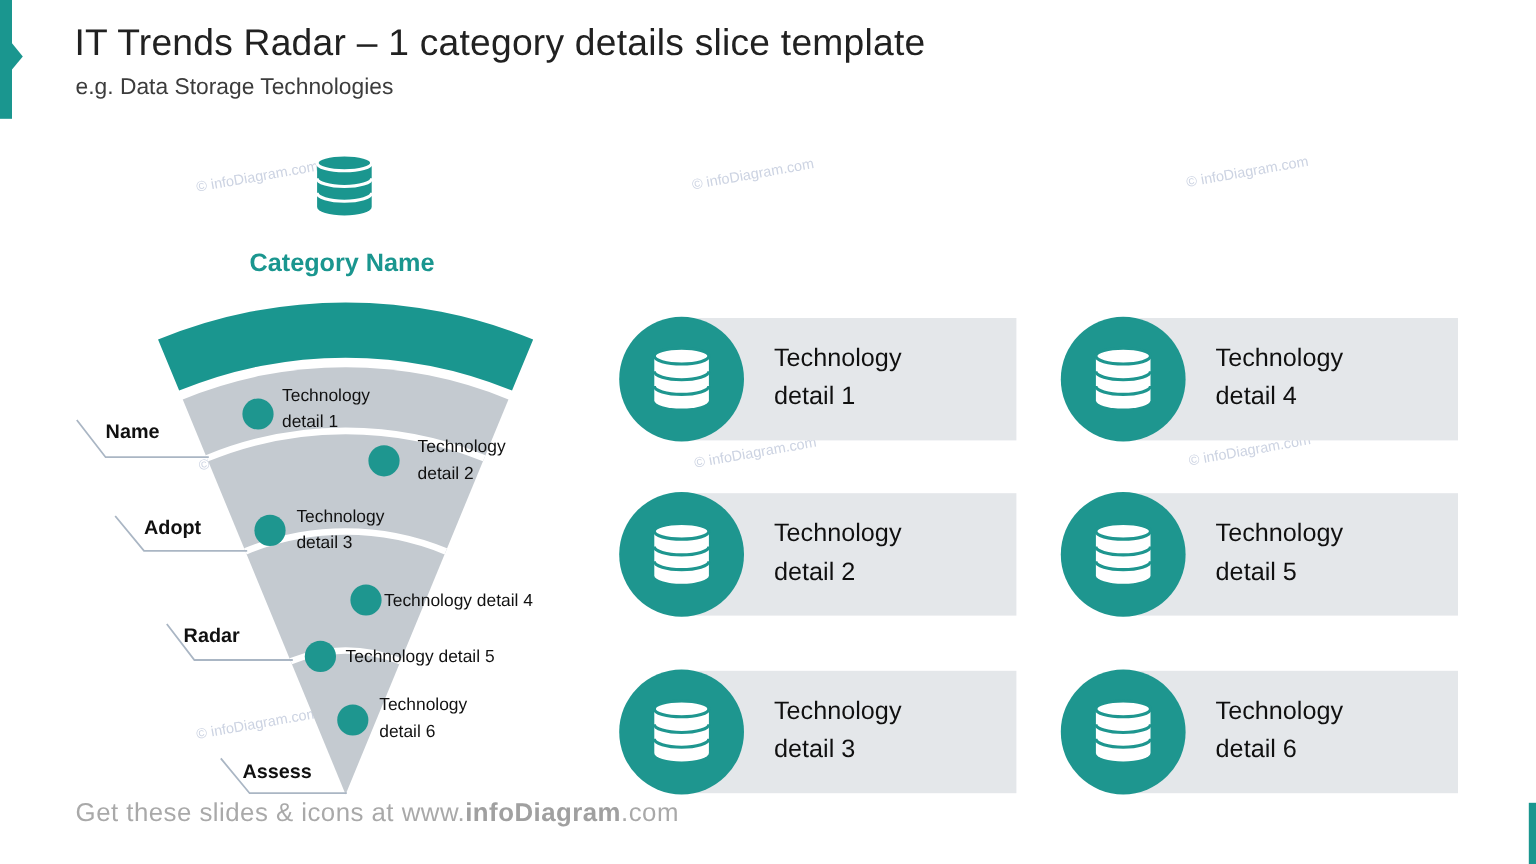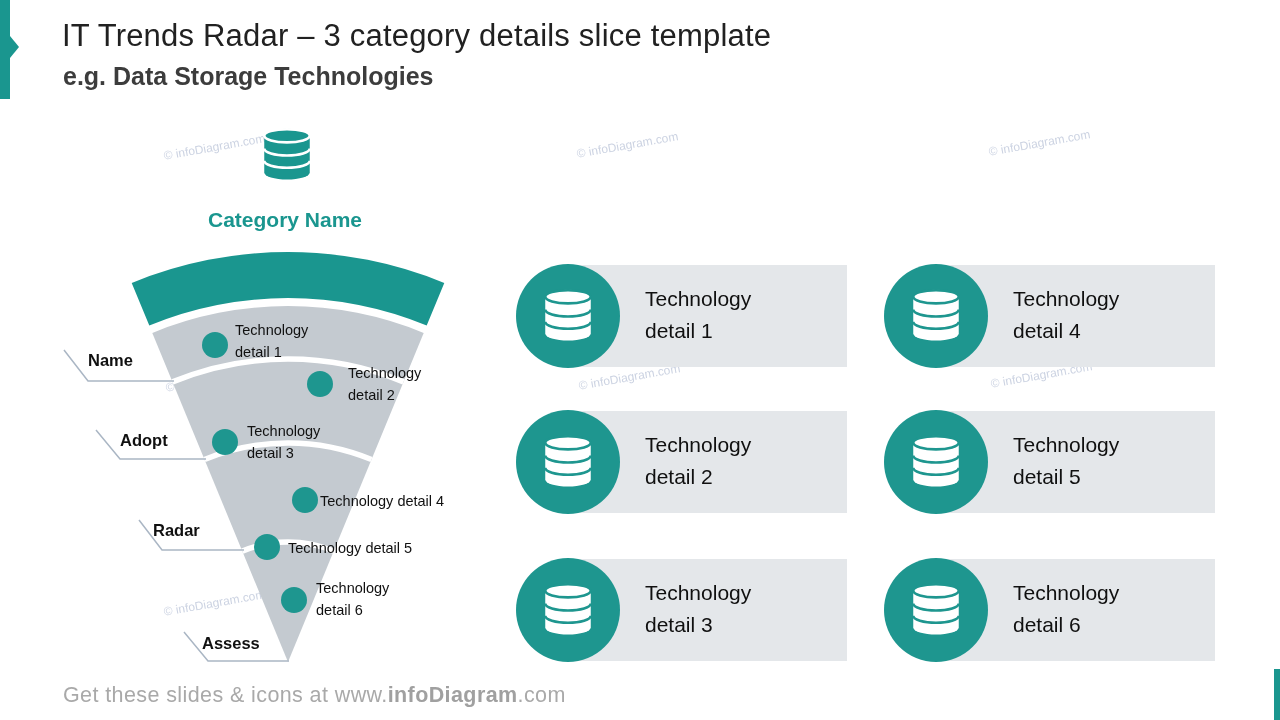--- a/index.html
+++ b/index.html
@@ -11,21 +11,21 @@
   .abs { position:absolute; }
 
   
   .accent-bar-left { left:0; top:0; width:10px; height:99px; background:#1a968f; }
   .accent-arrow { left:10px; top:36px; width:0; height:0;
     border-left:9px solid #1a968f; border-top:11px solid transparent; border-bottom:11px solid transparent; }
   .accent-bar-right { left:1274px; top:669px; width:6px; height:51px; background:#1a968f; }
 
   
   .title { left:62px; top:18px; font-size:31px; letter-spacing:.2px; color:#212121; font-weight:400; white-space:nowrap; }
-  .subtitle { left:63px; top:62px; font-size:25px; color:#3c3c3c; font-weight:700; white-space:nowrap; }
+  .subtitle { left:63px; top:62px; font-size:19px; color:#3c3c3c; font-weight:400; white-space:nowrap; }
 
   
   .watermark { color:#ccd3e2; font-size:12px; transform:rotate(-10deg); white-space:nowrap; pointer-events:none; }
 
   
   .category-icon { left:259px; top:124px; width:56px; height:62px; }
   .category-name { left:155px; top:208px; width:260px; text-align:center;
     font-size:21px; font-weight:bold; color:#1a968f; }
 
   
@@ -41,42 +41,42 @@
   .card { width:286px; height:102px; background:#e4e7ea; }
   .card-circle { position:absolute; left:-45px; top:-1px; width:104px; height:104px;
     border-radius:50%; background:#1e968f; display:flex; align-items:center; justify-content:center; }
   .card-label { position:absolute; left:84px; top:18px; font-size:21px; color:#101010;
     line-height:32px; white-space:pre-line; }
 
   .db-teal { color:#1a968f; --sep:#ffffff; }
   .db-white { color:#ffffff; --sep:#1e968f; }
 
   
-  .footer { left:63px; top:683px; font-size:21.5px; color:#a9a9a9; letter-spacing:.4px; white-space:nowrap; }
+  .footer { left:63px; top:665px; font-size:21.5px; color:#a9a9a9; letter-spacing:.4px; white-space:nowrap; }
   .footer b { color:#a0a0a0; }
 </style>
 </head>
 <body>
 
 <svg width="0" height="0" style="position:absolute" aria-hidden="true">
   <defs>
     <symbol id="db" viewBox="0 0 64 64">
       <path d="M6,10 A26,8 0 0 1 58,10 L58,52 A26,8 0 0 1 6,52 Z" fill="currentColor"></path>
       <ellipse cx="32" cy="10" rx="26" ry="7.5" fill="currentColor" style="stroke:var(--sep);stroke-width:3"></ellipse>
       <path d="M6,24.5 A26,8 0 0 0 58,24.5" fill="none" style="stroke:var(--sep);stroke-width:3"></path>
       <path d="M6,38.5 A26,8 0 0 0 58,38.5" fill="none" style="stroke:var(--sep);stroke-width:3"></path>
     </symbol>
   </defs>
 </svg>
 
 <div class="abs accent-bar-left"></div>
 <div class="abs accent-arrow"></div>
 <div class="abs accent-bar-right"></div>
 
-<div class="abs title">IT Trends Radar – 3 category details slice template</div>
+<div class="abs title">IT Trends Radar – 1 category details slice template</div>
 <div class="abs subtitle">e.g. Data Storage Technologies</div>
 
 <div class="abs watermark" style="left:163px;top:140px">© infoDiagram.com</div>
 <div class="abs watermark" style="left:576px;top:138px">© infoDiagram.com</div>
 <div class="abs watermark" style="left:988px;top:136px">© infoDiagram.com</div>
 <div class="abs watermark" style="left:165px;top:372px">© infoDiagram.com</div>
 <div class="abs watermark" style="left:578px;top:370px">© infoDiagram.com</div>
 <div class="abs watermark" style="left:990px;top:368px">© infoDiagram.com</div>
 <div class="abs watermark" style="left:163px;top:596px">© infoDiagram.com</div>
 

